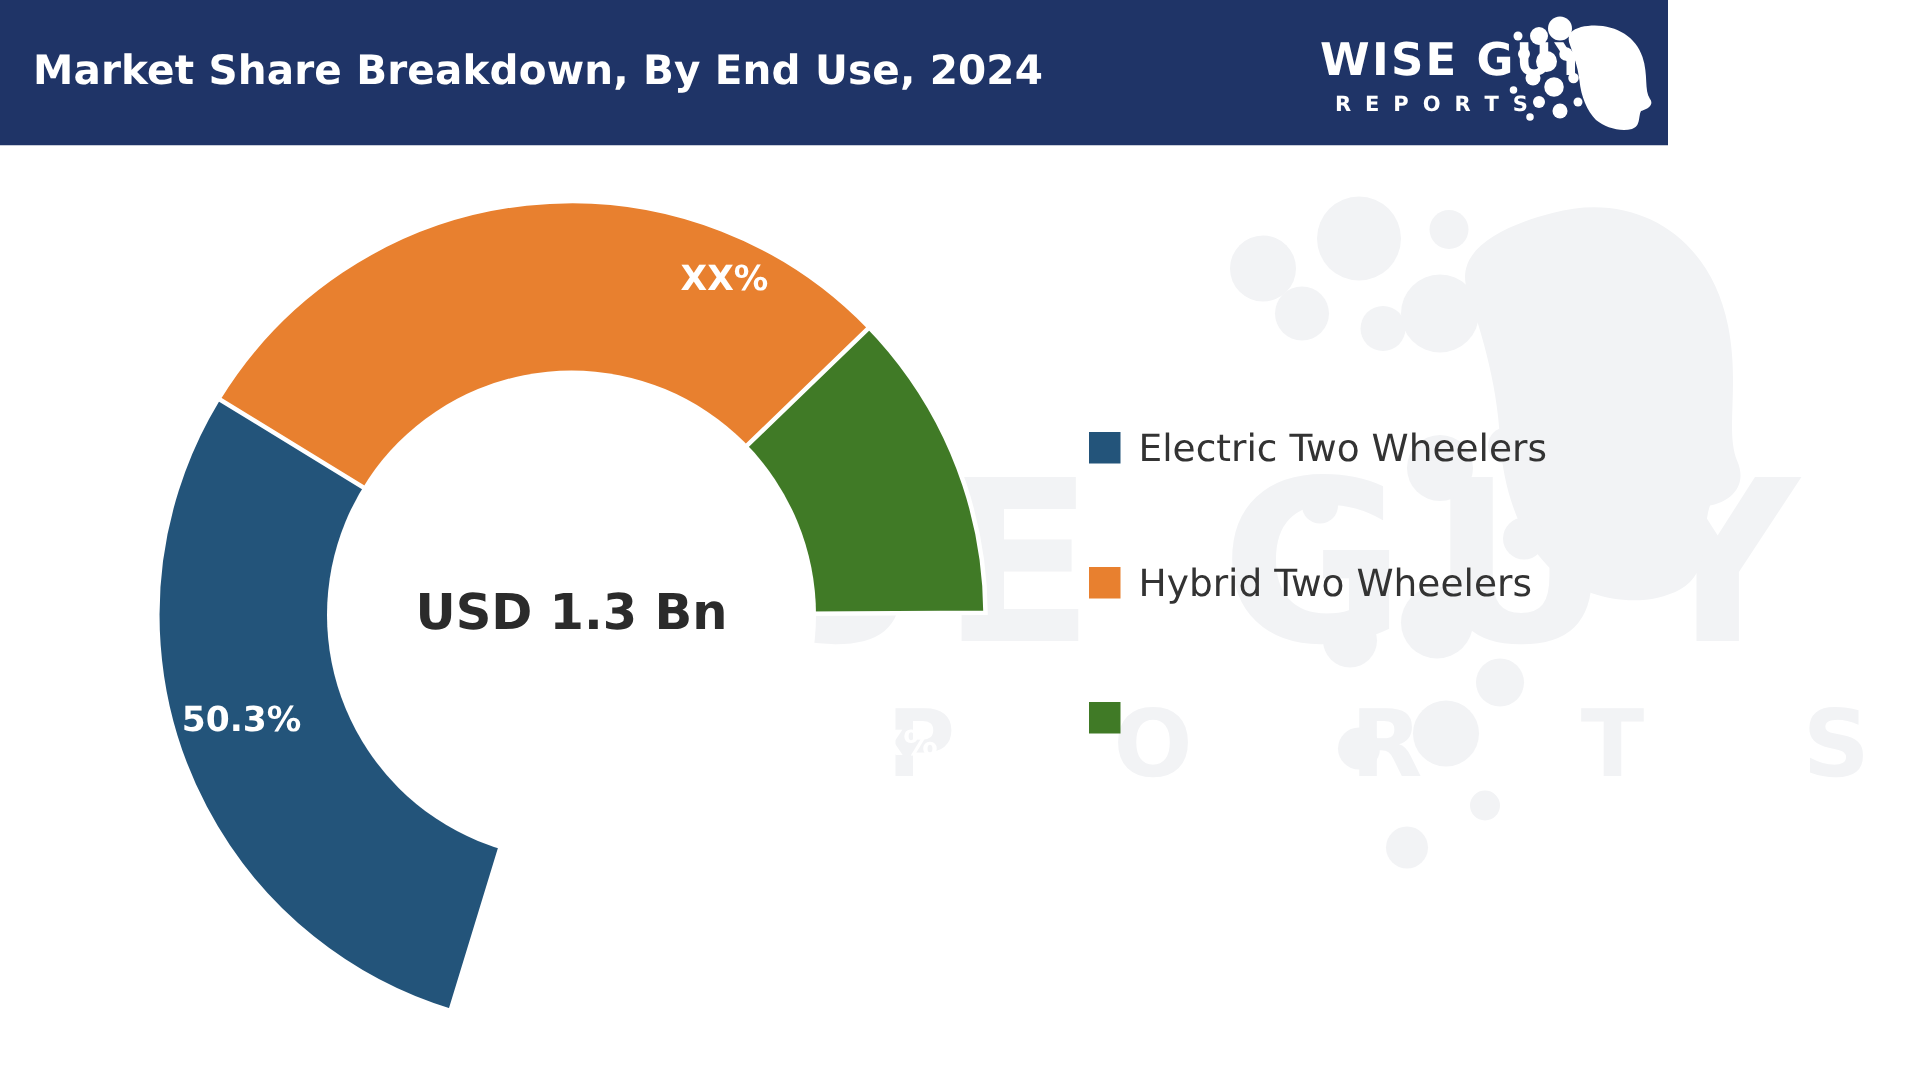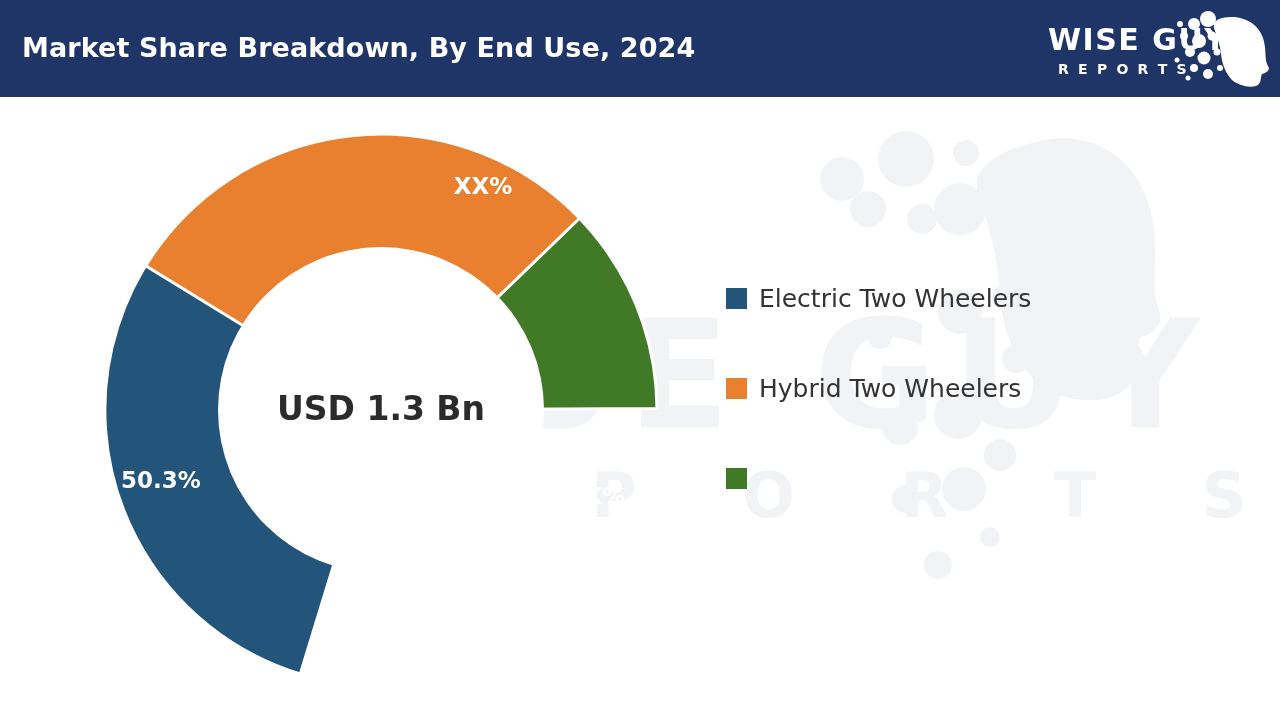--- a/index.html
+++ b/index.html
@@ -14,21 +14,21 @@
     font-family: "DejaVu Sans", sans-serif;
     overflow: hidden;
     position: relative;
   }
 
   
   #header-bar {
     position: absolute;
     left: 0;
     top: 0;
-    width: 1280px;
+    width: 1112px;
     height: 97px;
     background: #1f3467;
     box-sizing: border-box;
   }
   #page-title {
     position: absolute;
     left: 22px;
     top: 32px;
     font-size: 27px;
     font-weight: bold;

